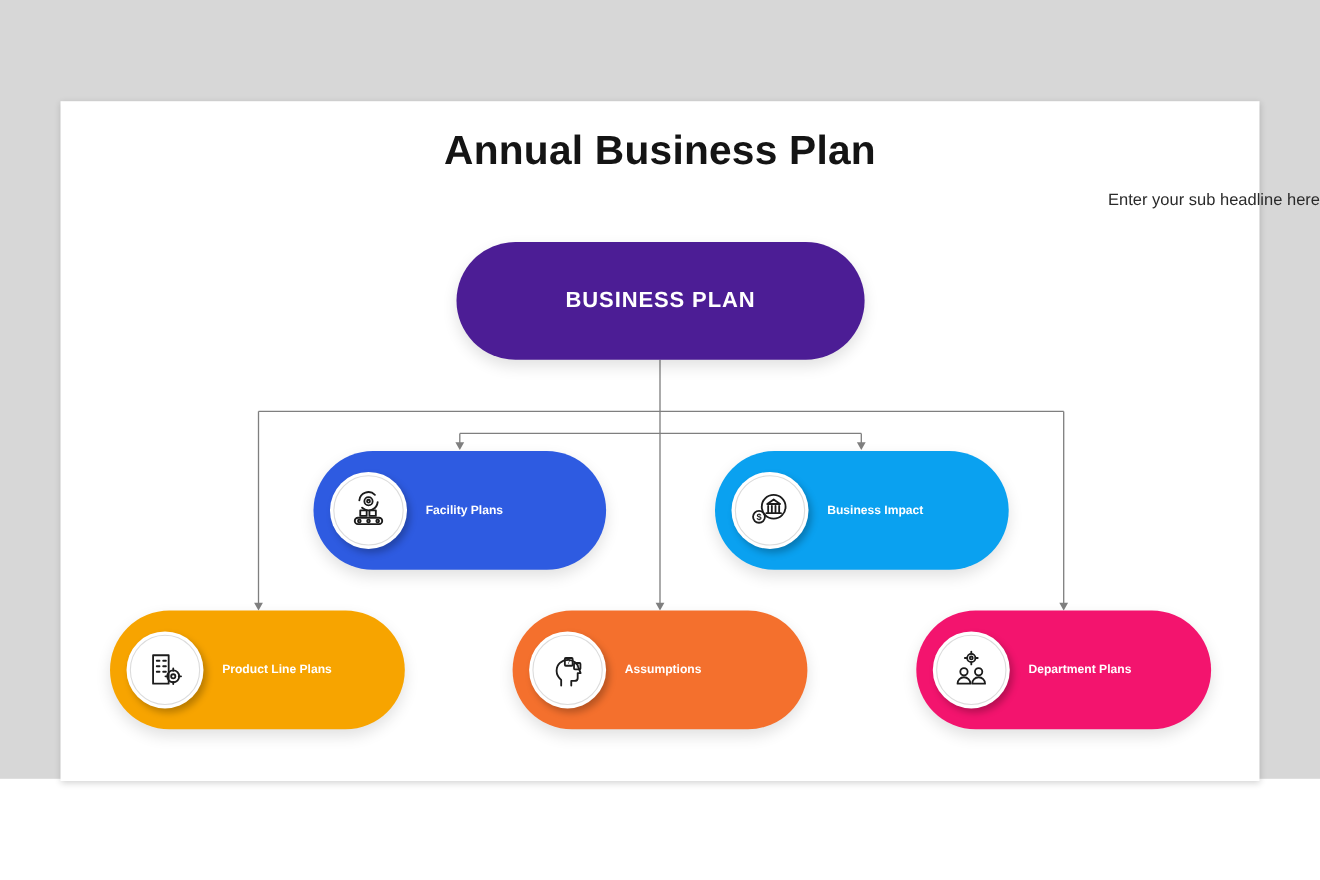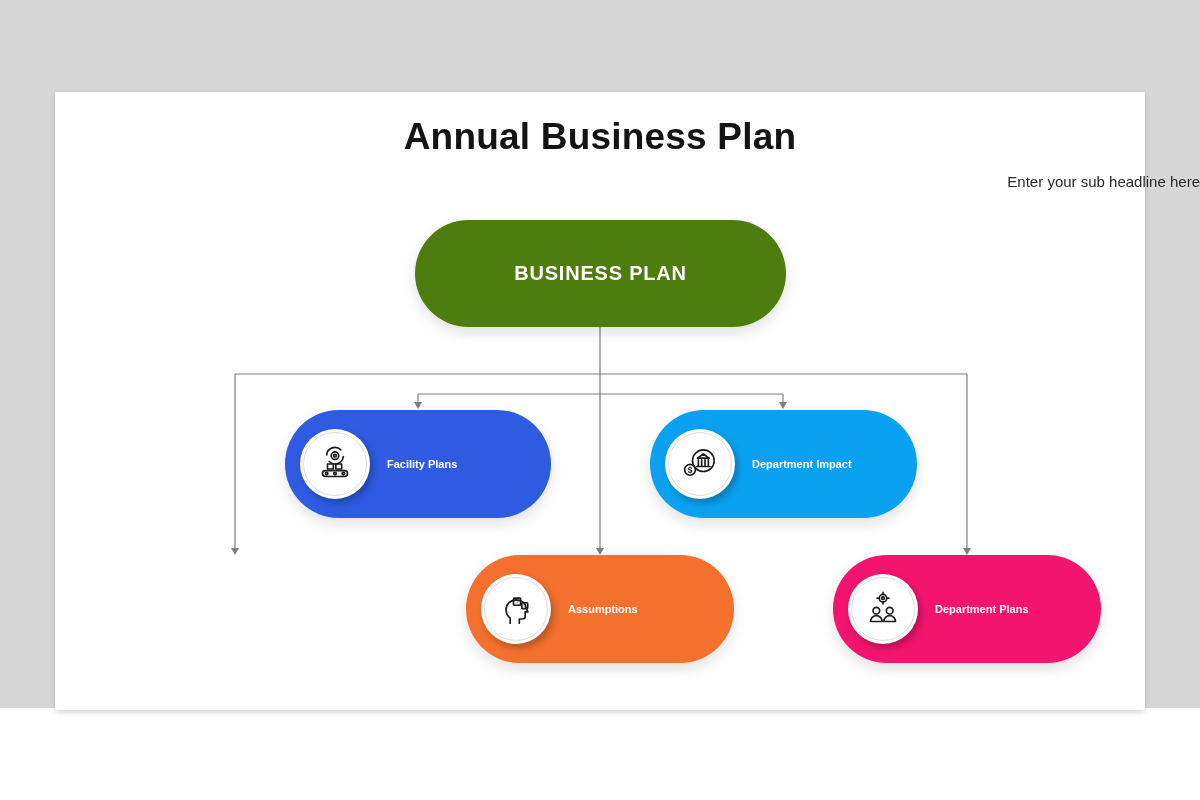--- a/index.html
+++ b/index.html
@@ -84,21 +84,21 @@
     </g>
     <g style="fill: rgb(127, 127, 127);">
       <polygon points="414,402 422,402 418,409"></polygon>
       <polygon points="779,402 787,402 783,409"></polygon>
       <polygon points="231,548 239,548 235,555"></polygon>
       <polygon points="963,548 971,548 967,555"></polygon>
       <polygon points="596,548 604,548 600,555"></polygon>
     </g>
   </svg>
 
-  <div class="pill root" style="background: #4d7c0f;">
+  <div class="pill root" style="background: #4c1d95;">
     <span class="root-label">BUSINESS PLAN</span>
   </div>
 
   <div class="pill node" style="left: 285px; top: 410px; width: 266px; background: rgb(46, 91, 225);">
     <div class="circle">
       <svg viewBox="0 0 48 48" width="40" height="40" fill="none" stroke="#1c1c1c" stroke-width="2" stroke-linecap="round" stroke-linejoin="round">
         <path d="M14 13a10 10 0 0 1 17-6"></path>
         <path d="M34 15a10 10 0 0 1-17 6"></path>
         <circle cx="24" cy="14" r="4.5"></circle>
         <circle cx="24" cy="14" r="1.6"></circle>
@@ -117,23 +117,35 @@
     <div class="circle">
       <svg viewBox="0 0 48 48" width="40" height="40" fill="none" stroke="#1c1c1c" stroke-width="2" stroke-linecap="round" stroke-linejoin="round">
         <circle cx="28" cy="20" r="13"></circle>
         <path d="M21 17l7-5 7 5z"></path>
         <path d="M22 19v7M26 19v7M30 19v7M34 19v7"></path>
         <path d="M20 27h16"></path>
         <circle cx="12" cy="31" r="6.5"></circle>
         <text x="12" y="34.5" font-size="10" font-weight="bold" stroke="none" fill="#1c1c1c" text-anchor="middle">$</text>
       </svg>
     </div>
-    <div class="node-label">Department Impact</div>
+    <div class="node-label">Business Impact</div>
   </div>
 
+  <div class="pill node" style="left: 100px; top: 555px; width: 268px; background: rgb(247, 164, 0);">
+    <div class="circle">
+      <svg viewBox="0 0 48 48" width="40" height="40" fill="none" stroke="#1c1c1c" stroke-width="2" stroke-linecap="round" stroke-linejoin="round">
+        <rect x="11" y="8" width="17" height="31"></rect>
+        <path d="M15 14h3M22 14h3M15 20h3M22 20h3M15 26h3M22 26h3"></path>
+        <circle cx="33" cy="31" r="6.5"></circle>
+        <circle cx="33" cy="31" r="2.3"></circle>
+        <path d="M33 22.5v2.5M33 37v2.5M24.5 31H27M39 31h2.5"></path>
+      </svg>
+    </div>
+    <div class="node-label narrow">Product Line Plans</div>
+  </div>
 
   <div class="pill node" style="left: 466px; top: 555px; width: 268px; background: rgb(244, 112, 45);">
     <div class="circle">
       <svg viewBox="0 0 48 48" width="40" height="40" fill="none" stroke="#1c1c1c" stroke-width="2" stroke-linecap="round" stroke-linejoin="round">
         <path d="M17 41v-6c-3-2.5-5-6-5-10 0-7 5.5-12 12.5-12 5.8 0 10.5 3.8 11.7 9.4l2 5.1h-3.2v5.5c0 1.8-1.5 3-3.5 3h-3.5v5"></path>
         <rect x="21" y="11" width="8.5" height="8.5" rx="1"></rect>
         <text x="25.2" y="17.8" font-size="7.5" stroke="none" fill="#1c1c1c" text-anchor="middle">?</text>
         <rect x="31" y="16.5" width="7" height="7" rx="1"></rect>
         <text x="34.5" y="22.2" font-size="6.5" stroke="none" fill="#1c1c1c" text-anchor="middle">?</text>
       </svg>

